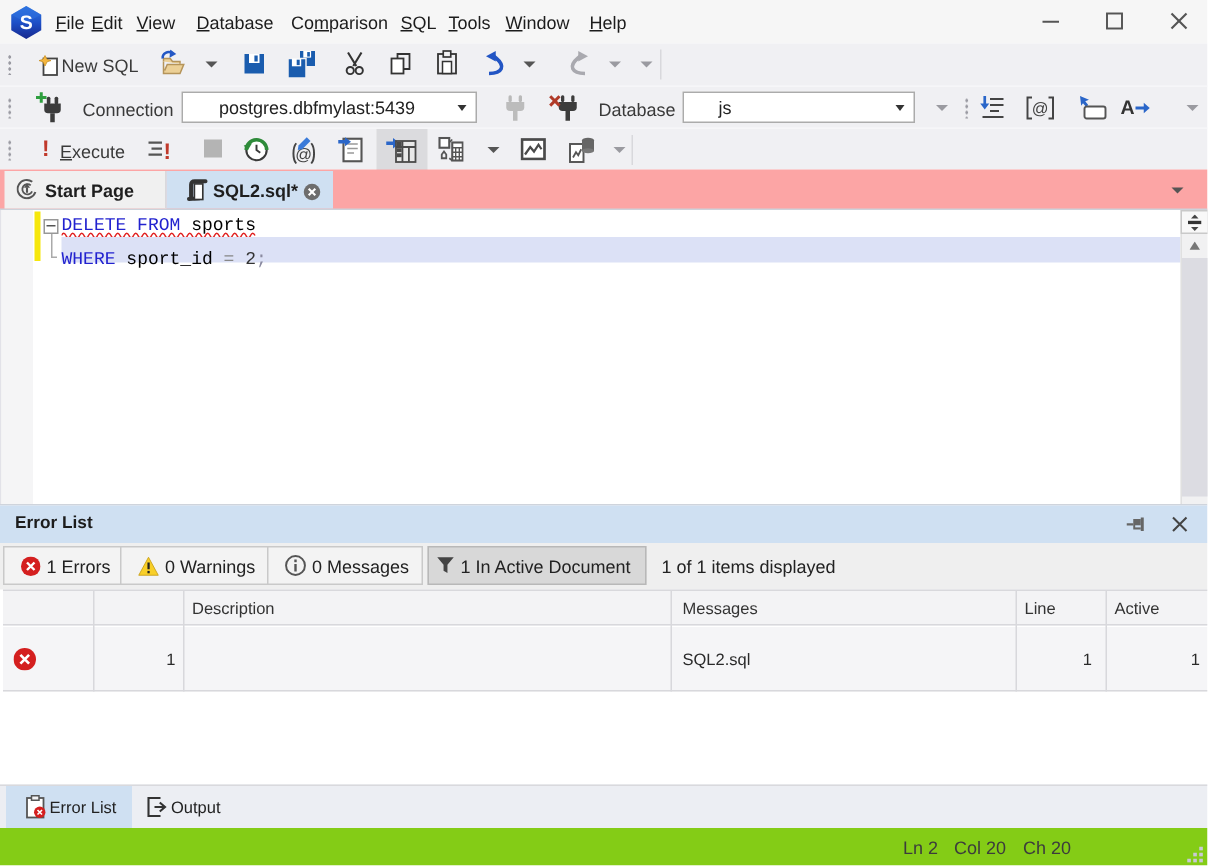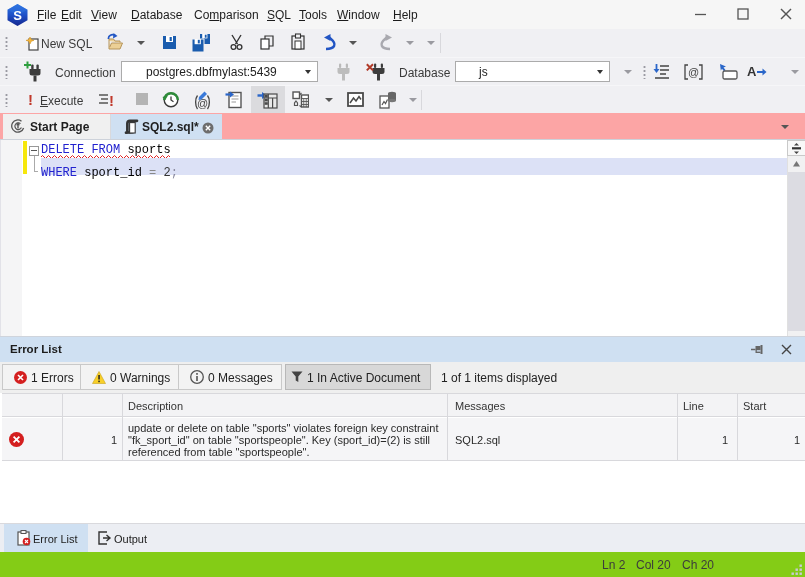--- a/index.html
+++ b/index.html
@@ -354,27 +354,26 @@
   <div class="abs" style="left:2px; top:56px; width:803px; height:24px; background:#f3f3f5; border-top:1px solid #d8d8dc; border-bottom:1px solid #d8d8dc;"></div>
   <div class="abs" style="left:2px; top:81px; width:803px; height:43px; background:#f5f5f7; border-bottom:1px solid #d8d8dc;"></div>
   <div class="abs tblv" style="left:62px;"></div>
   <div class="abs tblv" style="left:122px;"></div>
   <div class="abs tblv" style="left:447px;"></div>
   <div class="abs tblv" style="left:677px;"></div>
   <div class="abs tblv" style="left:737px;"></div>
   <span class="abs th" style="left:128px;">Description</span>
   <span class="abs th" style="left:455px;">Messages</span>
   <span class="abs th" style="left:683px;">Line</span>
-  <span class="abs th" style="left:743px;">Start</span>
+  <span class="abs th" style="left:743px;">Active</span>
   <svg class="abs" style="left:9px; top:95px;" width="15" height="15" viewBox="0 0 15 15">
     <circle cx="7.5" cy="7.5" r="7.5" fill="#d41f1f"></circle>
     <path d="M4.6 4.6 L10.4 10.4 M10.4 4.6 L4.6 10.4" stroke="#fff" stroke-width="1.8"></path>
   </svg>
   <span class="abs td" style="left:62px; top:97px; width:55px; text-align:right;">1</span>
-  <div class="abs td" style="left:128px; top:85px; line-height:12px;">update or delete on table "sports" violates foreign key constraint<br>"fk_sport_id" on table "sportspeople". Key (sport_id)=(2) is still<br>referenced from table "sportspeople".</div>
   <span class="abs td" style="left:455px; top:97px;">SQL2.sql</span>
   <span class="abs td" style="left:677px; top:97px; width:51px; text-align:right;">1</span>
   <span class="abs td" style="left:737px; top:97px; width:63px; text-align:right;">1</span>
 </div>
 
 <div id="bottomtabs" class="abs">
   <div class="abs" style="left:4px; top:0px; width:84px; height:28px; background:#cfe0f2;"></div>
   <svg class="abs" style="left:17px; top:6px;" width="14" height="16" viewBox="0 0 14 16">
     <rect x="1" y="2" width="11" height="13" fill="#fff" stroke="#555" stroke-width="1.2"></rect>
     <rect x="4" y="0.5" width="5" height="3" fill="#f3f3f5" stroke="#555" stroke-width="1"></rect>

